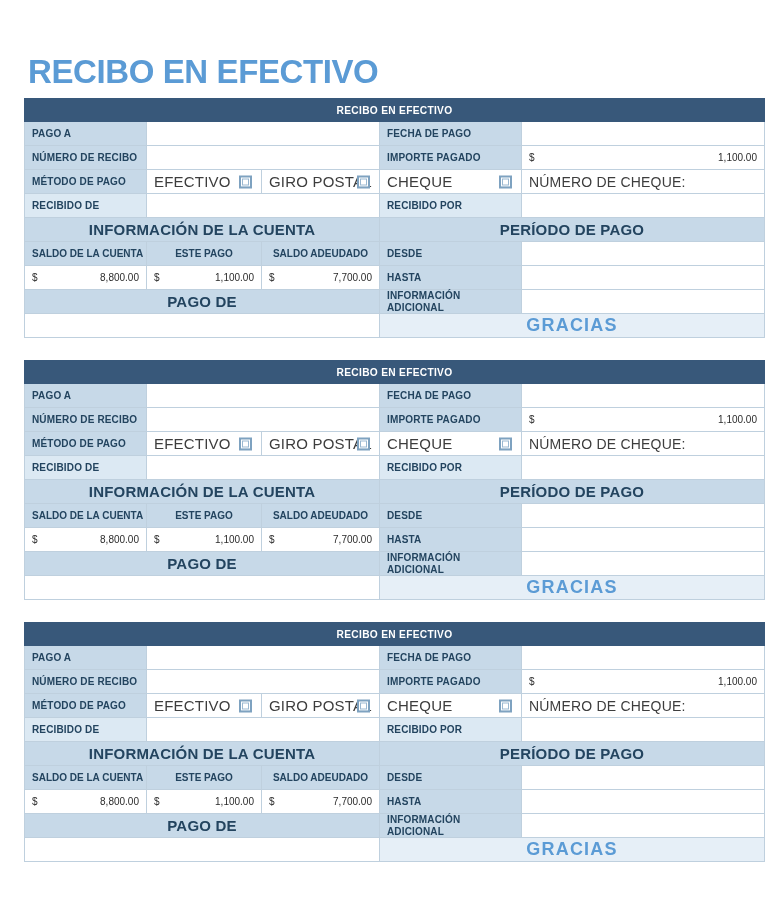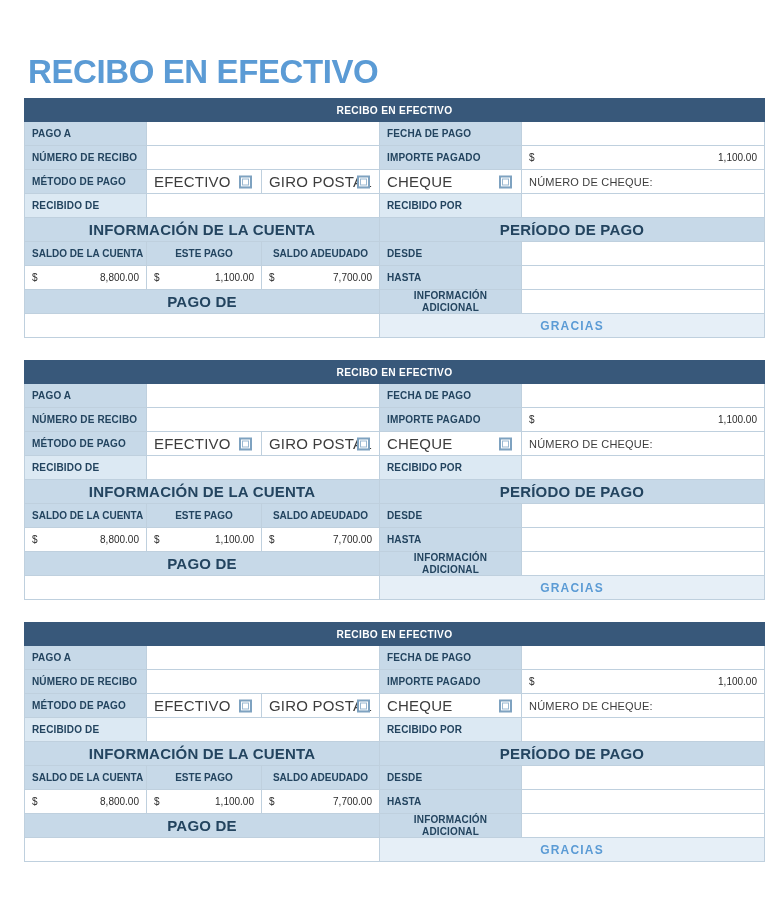--- a/index.html
+++ b/index.html
@@ -99,21 +99,21 @@
     color: #23445f;
     text-align: center;
     white-space: nowrap;
   }
 
   
   .thanks {
     background: #e6eff7 !important;
     text-align: center;
     color: #5B9BD5;
-    font-size: 12px;
+    font-size: 18px;
     font-weight: bold;
     letter-spacing: 1.2px;
     height: 26px;
   }
   .blank-lite { background: #ffffff !important; }
 
   
   .money {
     font-size: 10px;
     color: #2b2b2b;
@@ -139,30 +139,29 @@
     border: 2px solid #7ea2c0;
     background: #ffffff;
     box-shadow: inset 0 0 0 1px #ffffff, inset 0 0 0 2px #9ab8d1;
     vertical-align: middle;
     position: absolute;
     right: 9px;
     top: 50%;
     transform: translateY(-50%);
   }
   .plain {
-    font-size: 11px;
+    font-size: 14px;
     color: #3d3d3d;
     letter-spacing: 0.2px;
     white-space: nowrap;
   }
   .twoline {
     line-height: 1.12;
     padding-top: 2px;
     padding-bottom: 2px;
-    text-align: center;
   }
 </style>
 </head>
 <body>
 
 <div class="page">
 
   <div class="doc-title">RECIBO EN EFECTIVO</div>
 
   <table class="receipt">

